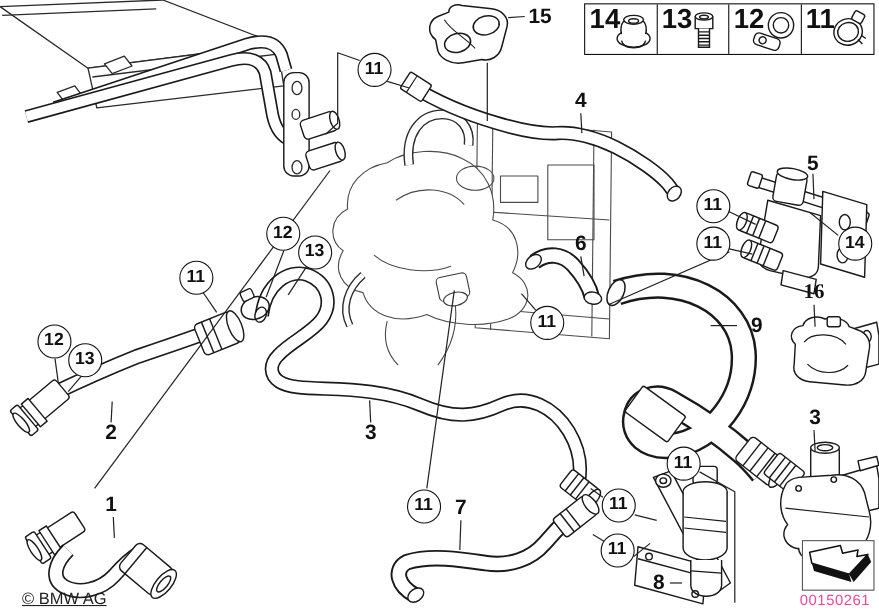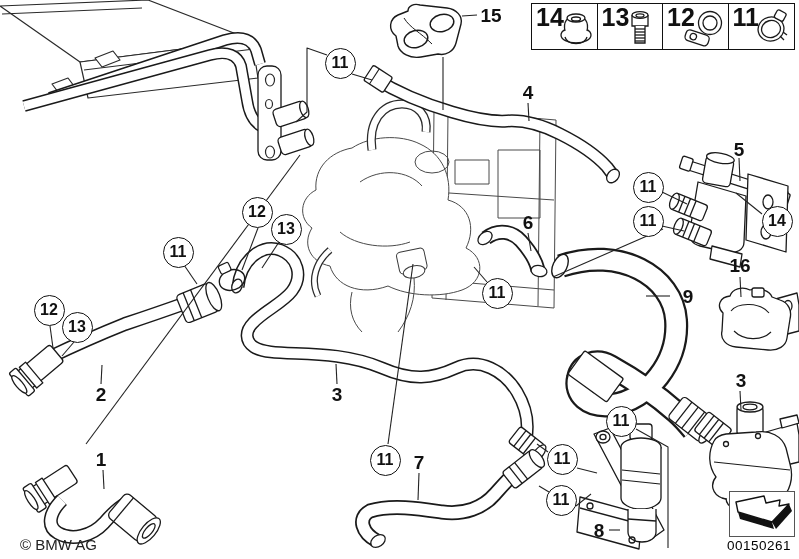--- a/index.html
+++ b/index.html
@@ -19,22 +19,22 @@
     font-size:19px;color:#111;z-index:5;line-height:1;white-space:nowrap;
   }
   #legend{
     position:absolute;left:531px;top:3px;width:262px;height:45px;
     border:1.6px solid #111;display:flex;z-index:6;background:#fff;box-sizing:content-box;
   }
   .legend-cell{position:relative;width:65.5px;height:45px;border-right:1.4px solid #111;box-sizing:border-box;}
   .legend-cell:last-child{border-right:none;}
   .legend-num{position:absolute;left:4px;top:0px;font-weight:bold;font-size:25px;color:#111;line-height:1.1;}
   .legend-icon{position:absolute;right:1px;bottom:1px;}
-  #copyright{position:absolute;left:20px;top:536px;font-size:15px;color:#222;z-index:6;}
-  #docnum{position:absolute;left:727px;top:538px;width:70px;font-size:13.5px;color:#000000;z-index:6;letter-spacing:0.5px;}
+  #copyright{position:absolute;left:20px;top:536px;font-size:15px;color:#222;z-index:6;text-decoration:underline;}
+  #docnum{position:absolute;left:727px;top:538px;width:70px;font-size:13.5px;color:#ec4899;z-index:6;letter-spacing:0.5px;}
   #arrowbox{position:absolute;left:729px;top:491px;width:66px;height:46px;border:1.2px solid #555;z-index:6;background:#fff;box-sizing:border-box;}
 </style>
 </head>
 <body>
 
 <div id="stage">
 
   <svg id="artwork" width="799" height="559" viewBox="0 0 799 559" fill="none" stroke-linejoin="round">
 
     <g stroke="#2a2a2a" stroke-width="1.2">
@@ -381,14 +381,14 @@
     <div class="plabel" style="left: 101px; top: 394px;">2</div>
     <div class="plabel" style="left: 337px; top: 394px;">3</div>
     <div class="plabel" style="left: 528px; top: 92px;">4</div>
     <div class="plabel" style="left: 739px; top: 149px;">5</div>
     <div class="plabel" style="left: 528px; top: 222px;">6</div>
     <div class="plabel" style="left: 419px; top: 462px;">7</div>
     <div class="plabel" style="left: 599px; top: 530px;">8</div>
     <div class="plabel" style="left: 688px; top: 296px;">9</div>
     <div class="plabel" style="left: 741px; top: 380px;">3</div>
     <div class="plabel" style="left: 491px; top: 15px;">15</div>
-    <div class="plabel" style="left: 740px; top: 265px;">16</div>
+    <div class="plabel" style="left: 740px; top: 265px; font-family: Liberation Serif, serif;">16</div>
   </div>
 
 </body></html>

